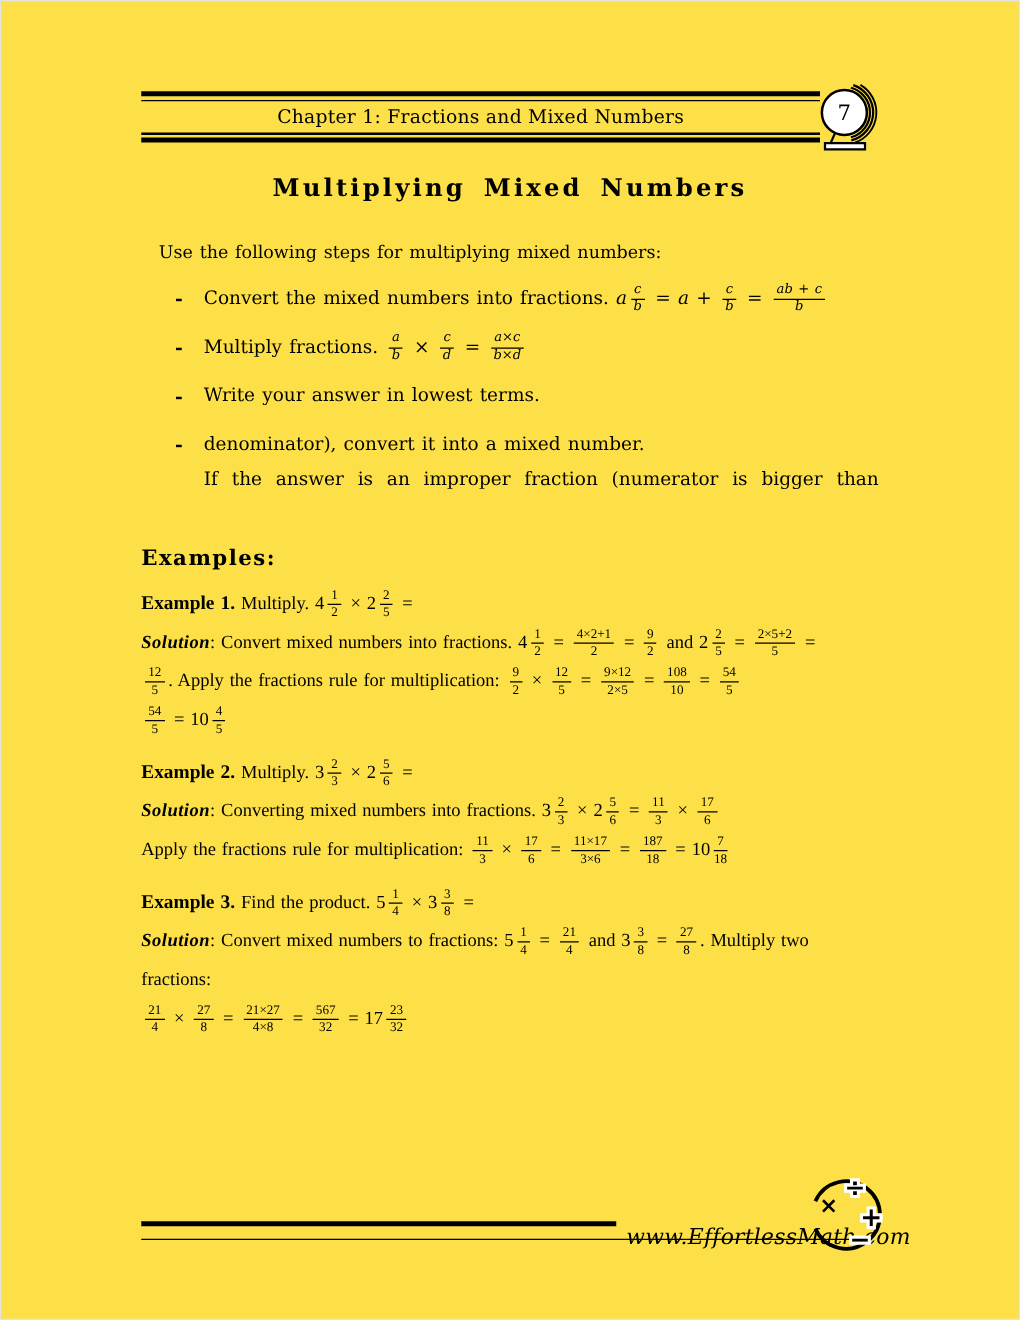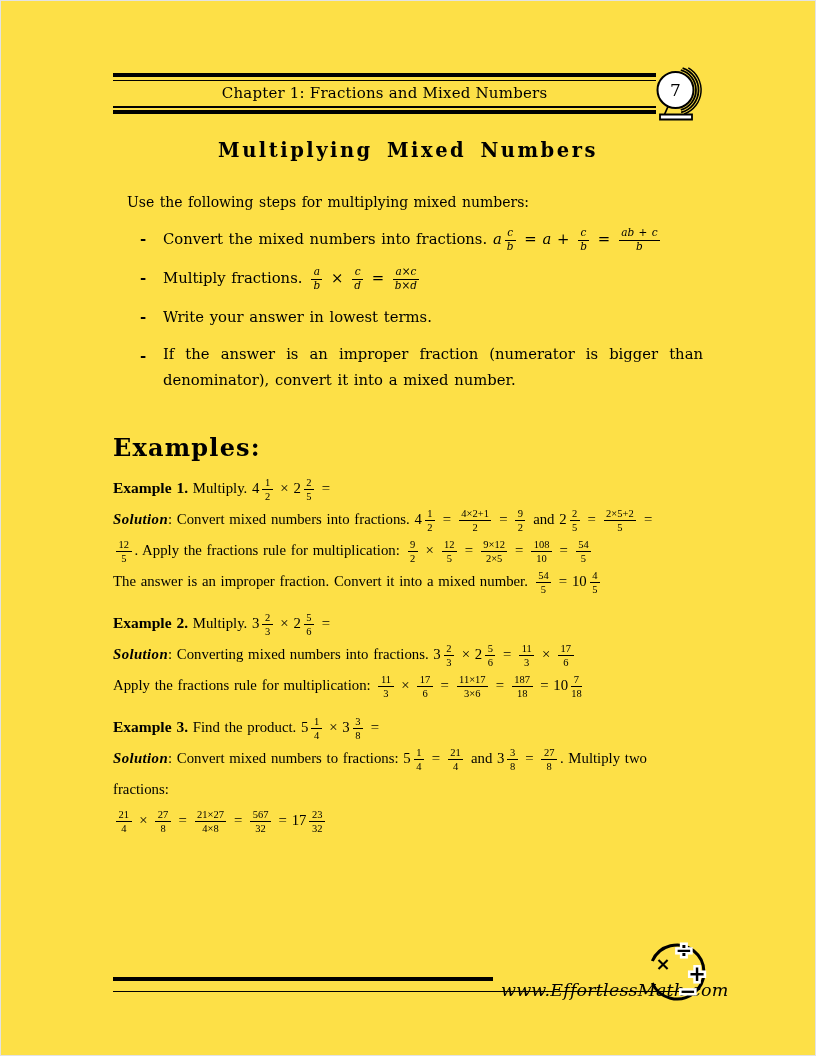--- a/index.html
+++ b/index.html
@@ -41,21 +41,21 @@
   .bd   { font-weight:bold; }
   .ex-heading .bd { font-size:15.5px; }
   .bdit { font-weight:bold; font-style:italic; letter-spacing:.4px; }
 
   .frac { display:inline-flex; flex-direction:column; align-items:center;
           vertical-align:middle; line-height:1.12; margin:0 3px; text-align:center; }
   .frac .fn { font-size:10.5px; padding:0 2.5px 1px; border-bottom:1.4px solid #000; }
   .frac .fd { font-size:10.5px; padding-top:.5px; }
 
   
-  .examples-heading { margin:40px 0 0; font-size:24px; font-weight:bold; letter-spacing:1.2px; }
+  .examples-heading { margin:40px 0 0; font-size:17px; font-weight:bold; letter-spacing:1.2px; }
   .example { margin-top:10px;font-family:Liberation Serif, serif; }
 
   
   .footer { position:absolute; left:113px; top:942px; width:592px; height:64px; }
   .footer-rule-thick { position:absolute; left:0; top:35px; width:380px; height:3.5px; background:#000; }
   .footer-url { position:absolute; left:388px; top:38px; font-size:17.5px; font-style:italic;
                 letter-spacing:.2px; white-space:nowrap; }
   .footer-rule-thin { position:absolute; left:0; top:48.5px; width:580px; height:1.6px; background:#000; }
   .footer-logo { position:absolute; left:533px; top:0; width:62px; height:62px; }
 </style>
@@ -122,22 +122,22 @@
         </li>
         <li>
           <span class="bullet-marker">-</span>
           <div class="bullet-lines">
             <div class="line bline"><span>Write your answer in lowest terms.</span></div>
           </div>
         </li>
         <li>
           <span class="bullet-marker">-</span>
           <div class="bullet-lines">
+            <div class="line bline"><span>denominator), convert it into a mixed number.</span></div>
             <div class="line bline jline"><span>If the answer is an improper fraction (numerator is bigger than</span></div>
-            <div class="line bline"><span>denominator), convert it into a mixed number.</span></div>
           </div>
         </li>
       </ul>
 
     <h2 class="examples-heading">Examples:</h2>
 
     <div>
         <div class="example">
           <div class="line ex-heading"><span class="bd">Example 1.</span><span> Multiply. 4</span><span class="frac">
               <span class="fn">1</span>
@@ -174,21 +174,21 @@
             </span><span> = </span><span class="frac">
               <span class="fn">9×12</span>
               <span class="fd">2×5</span>
             </span><span> = </span><span class="frac">
               <span class="fn">108</span>
               <span class="fd">10</span>
             </span><span> = </span><span class="frac">
               <span class="fn">54</span>
               <span class="fd">5</span>
             </span></div>
-          <div class="line sol-line"><span>The answer is an improper fraction. Convert it into a mixed number. </span><span class="frac">
+          <div class="line sol-line"><span class="frac">
               <span class="fn">54</span>
               <span class="fd">5</span>
             </span><span> = 10</span><span class="frac">
               <span class="fn">4</span>
               <span class="fd">5</span>
             </span></div>
         </div>
         <div class="example">
           <div class="line ex-heading"><span class="bd">Example 2.</span><span> Multiply. 3</span><span class="frac">
               <span class="fn">2</span>

